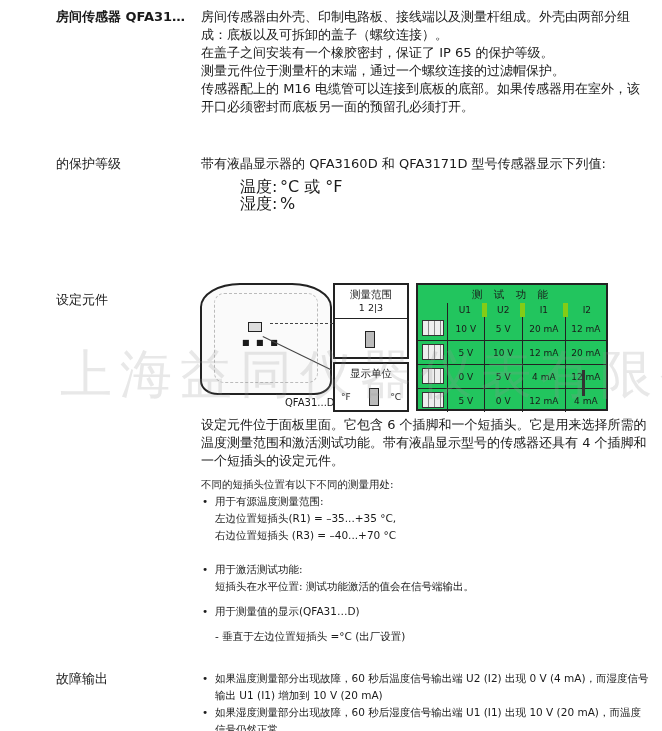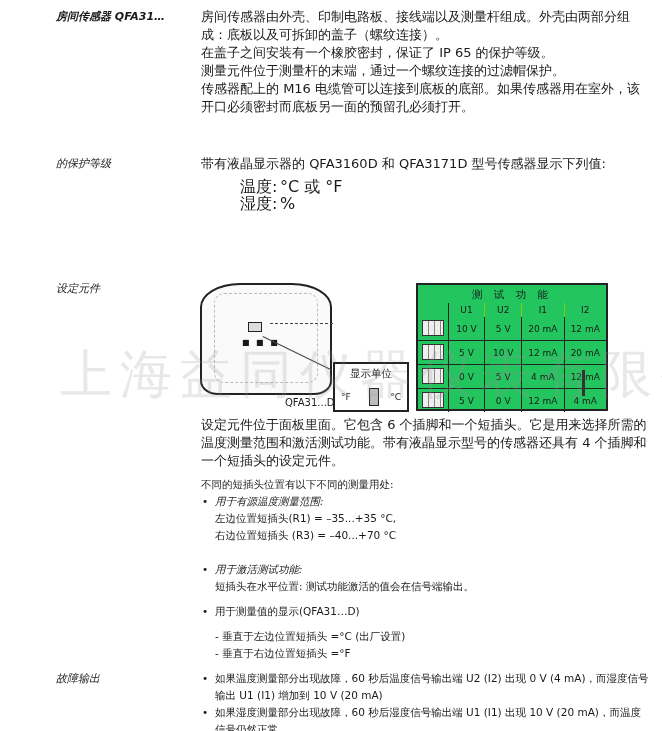--- a/index.html
+++ b/index.html
@@ -1,28 +1,28 @@
 <!DOCTYPE html>
 <html><head>
 <meta charset="utf-8">
 <style>
   html, body { margin: 0; padding: 0; background: #ffffff; }
   body { width: 662px; height: 731px; position: relative; overflow: hidden;
          font-family: "DejaVu Sans", "Liberation Sans", sans-serif; color: #1a1a1a; }
-  .label { position: absolute; left: 56px; font-size: 11px; line-height: 18px; font-style: italic; }
+  .label { position: absolute; left: 56px; font-size: 13px; line-height: 18px; }
   .label.bold { font-weight: bold; }
   .block { position: absolute; left: 201px; width: 450px; font-size: 13px; line-height: 18px; }
   .block p { margin: 0; }
   .kv { position: absolute; left: 240px; font-size: 16px; line-height: 17px; }
   .kv .row { display: flex; }
   .kv .k { width: 40px; }
   .list { position: absolute; left: 201px; width: 450px; font-size: 10.5px; line-height: 17px; }
   .bullet { position: relative; padding-left: 14px; }
   .bullet::before { content: "•"; position: absolute; left: 1px; top: 0; }
-  .it { font-style: italic; }
+  .it { }
   .gap { height: 8px; }
 
   
   .diagram { position: absolute; left: 195px; top: 280px; width: 420px; height: 130px; }
   .sensor { position: absolute; left: 5px; top: 3px; width: 128px; height: 108px;
             border: 2px solid #222; border-radius: 40px 40px 18px 18px / 24px 24px 14px 14px;
             background: #fafafa; }
   .sensor .inner { position: absolute; left: 12px; top: 8px; right: 12px; bottom: 10px;
             border: 1px dashed #bbb; border-radius: 10px; }
   .sensor .jump1 { position: absolute; left: 46px; top: 37px; width: 12px; height: 8px; border: 1px solid #222; background: #ddd; }
@@ -37,21 +37,21 @@
   .boxB .t { text-align: center; font-size: 10.5px; padding-top: 3px; }
   .boxB .f { position: absolute; left: 6px; top: 28px; font-size: 9px; }
   .boxB .c { position: absolute; right: 6px; top: 28px; font-size: 9px; }
   .boxB .jumper { left: 34px; top: 24px; height: 16px; }
   .table-wrap { position: absolute; left: 221px; top: 3px; width: 188px; height: 124px; border: 2px solid #222; background: #22c55e; }
   .table-wrap .title { text-align: center; font-size: 10.5px; letter-spacing: 4px; line-height: 18px; }
   table.tf { position: absolute; left: 0; top: 18px; border-collapse: collapse; font-size: 9px; }
   table.tf th, table.tf td { height: 14px; padding: 0 2px; text-align: center; font-weight: normal; }
   table.tf td.sw { width: 26px; border-right: 1px solid #222; }
   table.tf td.v { height: 23px; border-right: 1px solid #222; }
-  table.tf th { border-right: 1px solid #84cc16; }
+  table.tf th { border-right: 5px solid #84cc16; }
   table.tf tr.r td { border-bottom: 1px solid #222; }
   .swicon { display: inline-block; width: 20px; height: 14px; border: 1px solid #333; background: repeating-linear-gradient(90deg,#eee 0 5px,#888 5px 6px); }
   .sidebar-tag { position: absolute; left: 387px; top: 90px; width: 3px; height: 26px; background: #333; }
   .leader1 { position: absolute; left: 75px; top: 43px; width: 63px; border-top: 1px dashed #444; }
   .leader2 { position: absolute; left: 68px; top: 56px; width: 76px; border-top: 1px solid #444; transform: rotate(26deg); transform-origin: left top; }
   .watermark { position: absolute; left: 60px; top: 340px; font-size: 52px; color: rgba(150,150,150,0.22);
                letter-spacing: 8px; white-space: nowrap; font-family: "DejaVu Sans", sans-serif; pointer-events: none; }
 </style>
 </head>
 <body>
@@ -70,32 +70,38 @@
   <div class="row">
     <span class="k">温度:</span>
     <span>°C 或 °F</span>
   </div>
   <div class="row">
     <span class="k">湿度:</span>
     <span>%</span>
   </div>
 </div>
 
-<div class="label" style="top:280px;">设定元件</div>
+<div class="label" style="top:291px;">设定元件</div>
 
 <div class="diagram">
   <div class="sensor">
     <div class="inner"></div>
     <div class="jump1"></div>
     <div class="pins">■ ■ ■</div>
   </div>
   <div class="leader1"></div>
   <div class="leader2"></div>
   <div class="model">QFA31...D</div>
 
+  <div class="boxA">
+    <div class="t">测量范围</div>
+    <div class="n">1 2|3</div>
+    <div class="div"></div>
+    <div class="jumper" style="left:30px; top:46px;"></div>
+  </div>
 
   <div class="boxB">
     <div class="t">显示单位</div>
     <span class="f">°F</span>
     <div class="jumper"></div>
     <span class="c">°C</span>
   </div>
 
   <div class="table-wrap">
     <div class="title">测 试 功 能</div>
@@ -156,21 +162,20 @@
   <div style="height:17px"></div>
   <div class="bullet">
     <div class="it">用于激活测试功能:</div>
     <div>短插头在水平位置: 测试功能激活的值会在信号端输出。</div>
   </div>
   <div class="gap"></div>
   <div class="bullet">
     <div>用于测量值的显示(QFA31…D)</div>
     <div class="gap"></div>
     <div>- 垂直于左边位置短插头   =°C (出厂设置)</div>
-    <div>- 垂直于右边位置短插头   =°F</div>
   </div>
 </div>
 
 <div class="label" style="top:670px;">故障输出</div>
 <div class="list" style="top:670px;">
   <div class="bullet">如果温度测量部分出现故障，60 秒后温度信号输出端 U2 (I2) 出现 0 V (4 mA)，而湿度信号输出 U1 (I1) 增加到 10 V (20 mA)</div>
   <div class="bullet">如果湿度测量部分出现故障，60 秒后湿度信号输出端 U1 (I1) 出现 10 V (20 mA)，而温度信号仍然正常。</div>
 </div>
 
 </body></html>

